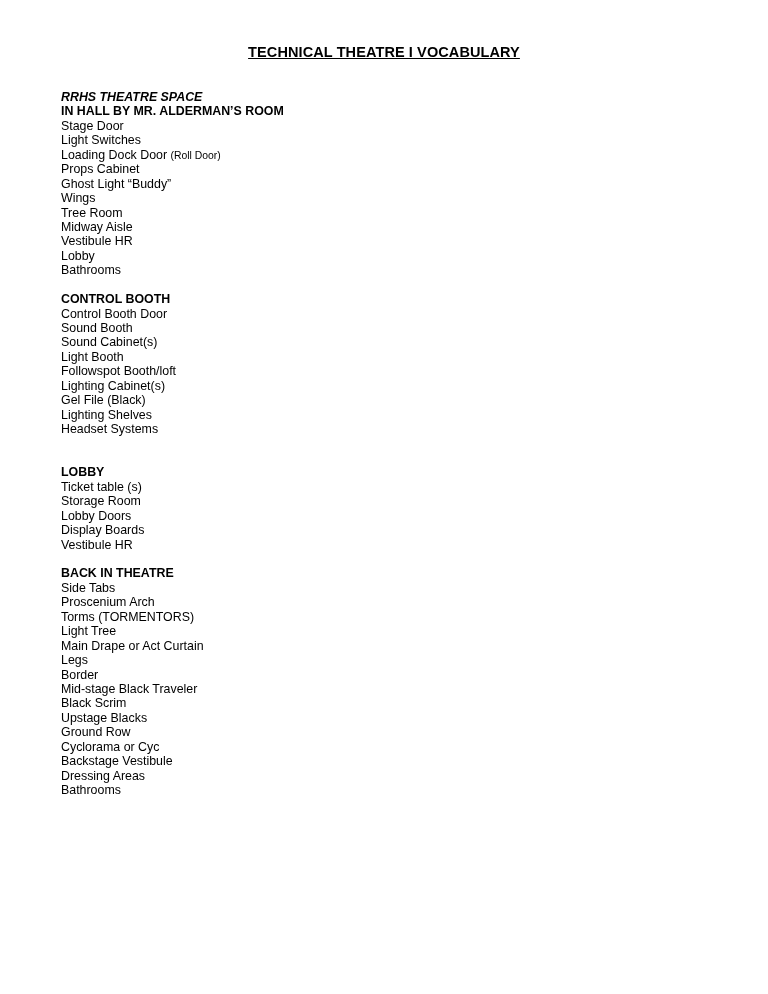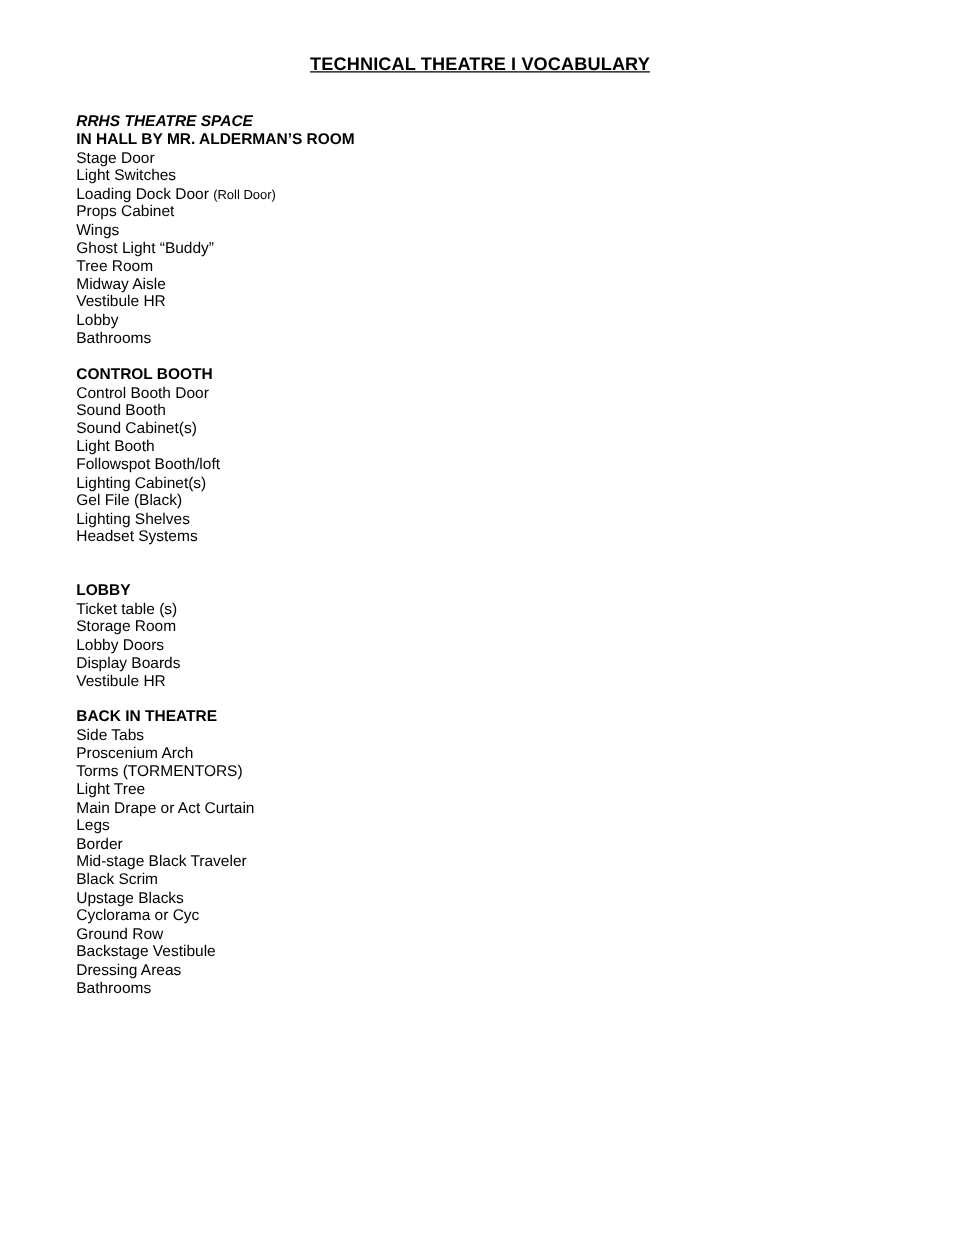--- a/index.html
+++ b/index.html
@@ -30,22 +30,22 @@
 
 <div class="content">
   <div class="line doc-subtitle">RRHS THEATRE SPACE</div>
 
   <div>
     <div class="line heading">IN HALL BY MR. ALDERMAN’S ROOM</div>
     <div class="line"><span>Stage Door</span></div>
     <div class="line"><span>Light Switches</span></div>
     <div class="line"><span>Loading Dock Door</span> <span class="note">(Roll Door)</span></div>
     <div class="line"><span>Props Cabinet</span></div>
+    <div class="line"><span>Ghost Light “Buddy”</span></div>
     <div class="line"><span>Wings</span></div>
-    <div class="line"><span>Ghost Light “Buddy”</span></div>
     <div class="line"><span>Tree Room</span></div>
     <div class="line"><span>Midway Aisle</span></div>
     <div class="line"><span>Vestibule HR</span></div>
     <div class="line"><span>Lobby</span></div>
     <div class="line"><span>Bathrooms</span></div>
   </div>
 
   <div class="gap1"></div>
 
   <div>
@@ -79,19 +79,19 @@
     <div class="line">Side Tabs</div>
     <div class="line">Proscenium Arch</div>
     <div class="line">Torms (TORMENTORS)</div>
     <div class="line">Light Tree</div>
     <div class="line">Main Drape or Act Curtain</div>
     <div class="line">Legs</div>
     <div class="line">Border</div>
     <div class="line">Mid-stage Black Traveler</div>
     <div class="line">Black Scrim</div>
     <div class="line">Upstage Blacks</div>
+    <div class="line">Ground Row</div>
     <div class="line">Cyclorama or Cyc</div>
-    <div class="line">Ground Row</div>
     <div class="line">Backstage Vestibule</div>
     <div class="line">Dressing Areas</div>
     <div class="line">Bathrooms</div>
   </div>
 </div>
 
 </body></html>

